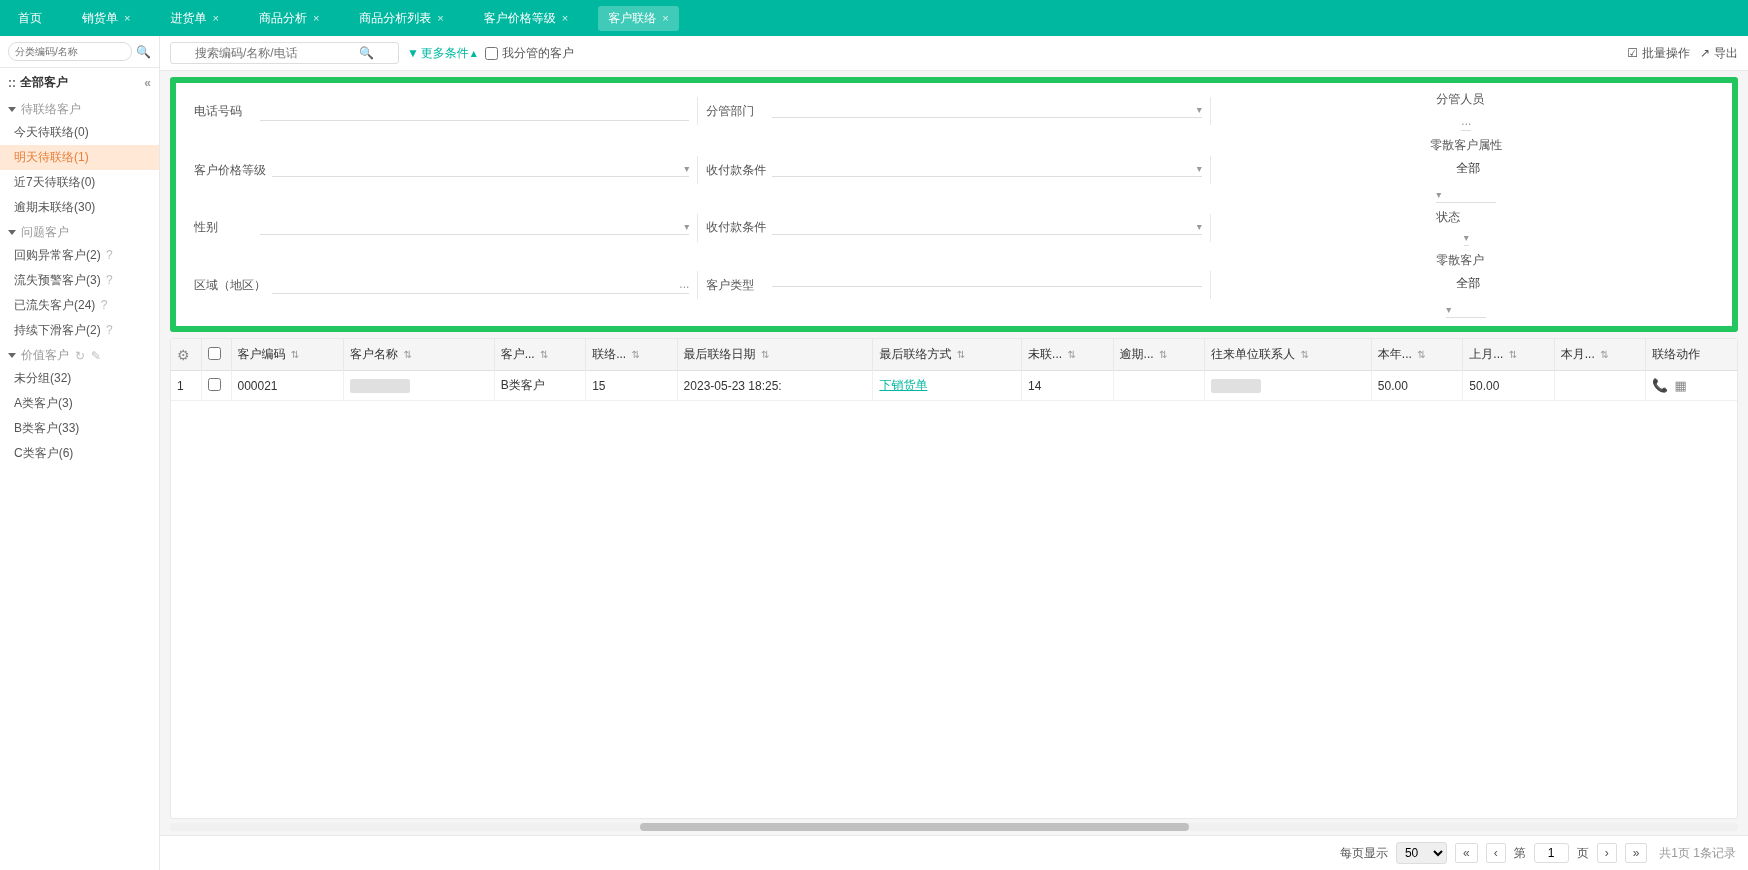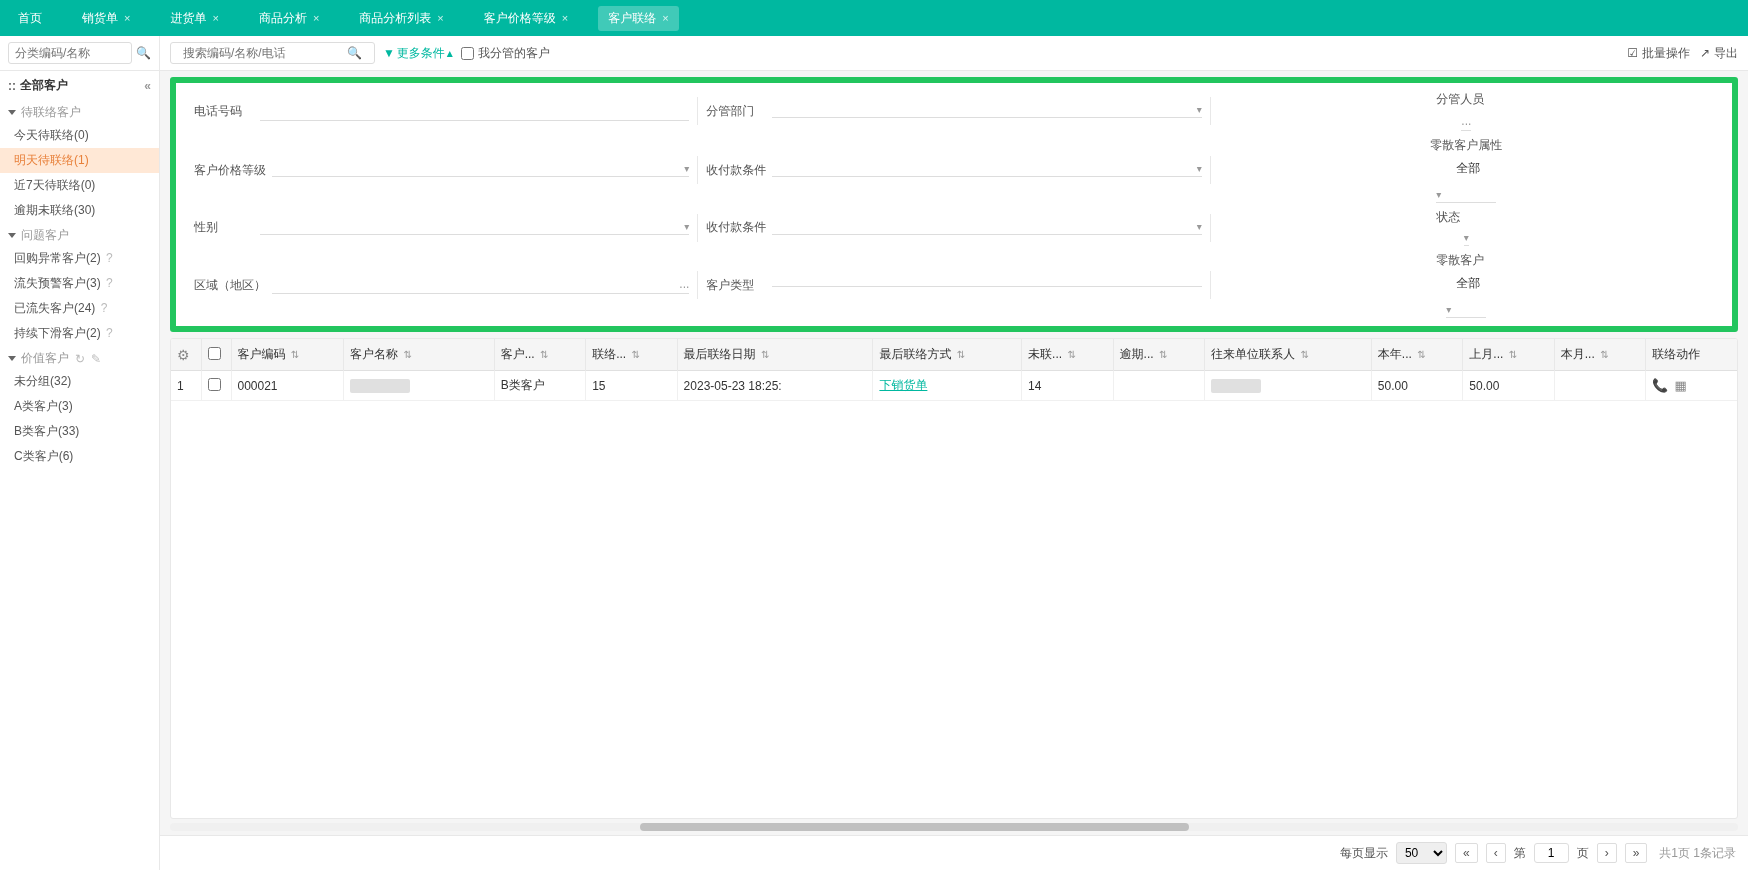--- a/index.html
+++ b/index.html
@@ -48,23 +48,23 @@
       flex-shrink: 0;
     }
     .sidebar-search {
       display: flex;
       align-items: center;
       padding: 6px 8px;
       border-bottom: 1px solid #e8e8e8;
     }
     .sidebar-search input {
       border: 1px solid #ddd;
-      border-radius: 3px;
+      border-radius: 9px;
       padding: 3px 6px;
-      font-size: 12px;
+      font-size: 10px;
       width: 100%;
       outline: none;
     }
     .sidebar-search-icon {
       color: #999;
       margin-left: 4px;
       cursor: pointer;
     }
 
     .sidebar-section-header {
@@ -128,21 +128,21 @@
       border-bottom: 1px solid #e8e8e8;
       display: flex;
       align-items: center;
       gap: 8px;
     }
     .search-box {
       display: flex;
       align-items: center;
       border: 1px solid #ddd;
       border-radius: 3px;
-      padding: 3px 12px;
+      padding: 3px 24px;
       gap: 4px;
       min-width: 180px;
     }
     .search-box input {
       border: none;
       outline: none;
       font-size: 12px;
       color: #999;
       background: transparent;
     }

